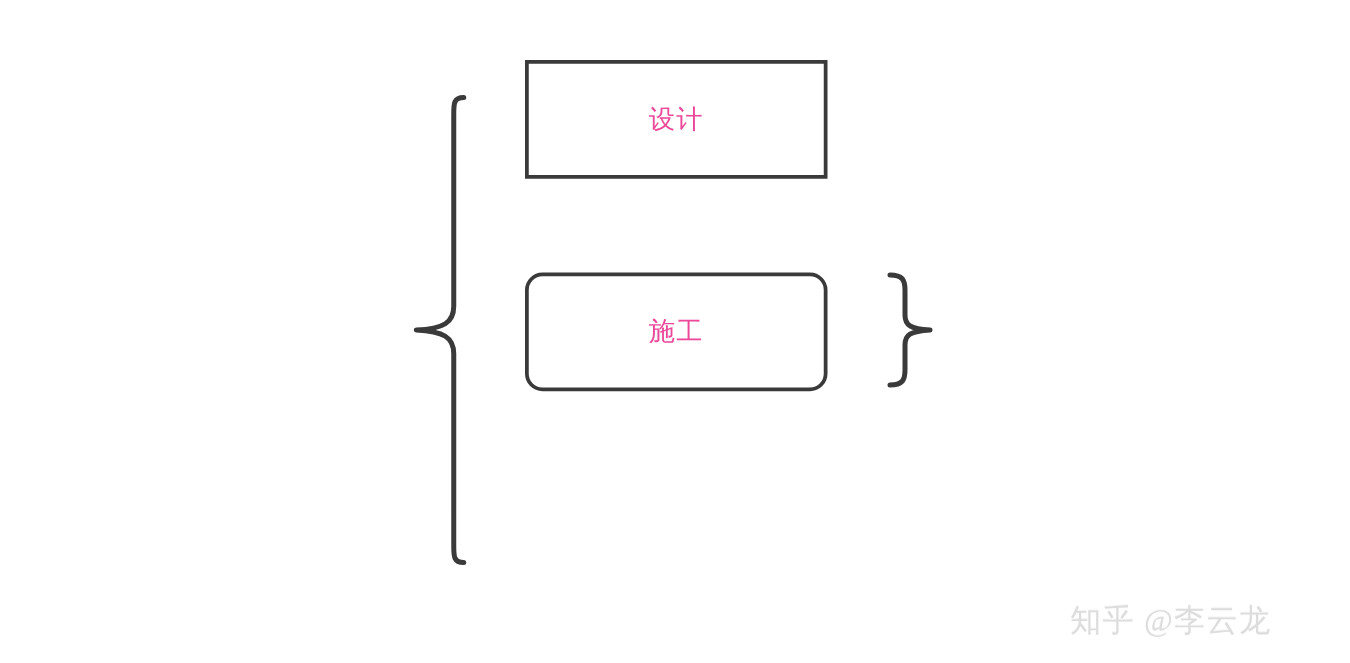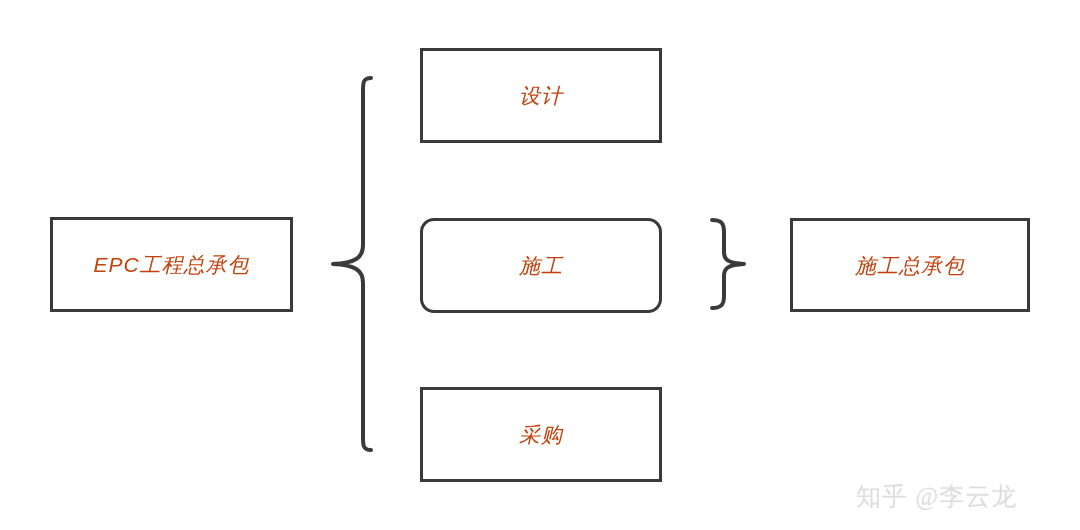--- a/index.html
+++ b/index.html
@@ -20,28 +20,27 @@
   .node-box {
     position: absolute;
     box-sizing: border-box;
     border: 3px solid #3a3a3a;
     background: #ffffff;
     display: flex;
     align-items: center;
     justify-content: center;
   }
   .node-label {
-    color: #c2410c;
+    color: #ec4899;
     font-size: 21px;
     font-weight: 400;
     letter-spacing: 1px;
     line-height: 1;
     white-space: nowrap;
     font-family: "Liberation Sans", "DejaVu Sans", sans-serif;
-    font-style: italic;
   }
   #box-epc    { left: 50px;  top: 217px; width: 243px; height: 95px; }
   #box-design { left: 420px; top: 48px;  width: 242px; height: 95px; }
   #box-build  { left: 420px; top: 218px; width: 242px; height: 95px; border-radius: 14px; }
   #box-procure{ left: 420px; top: 387px; width: 242px; height: 95px; }
   #box-gc     { left: 790px; top: 218px; width: 240px; height: 94px; }
 
   .brace-svg {
     position: absolute;
     overflow: visible;
@@ -72,55 +71,46 @@
     text-shadow: 0 1px 0 #ffffff, 0 -1px 0 #f4f4f4;
     font-family: Liberation Serif, serif;
     user-select: none;
   }
 </style>
 </head>
 <body>
 
 <div id="canvas">
 
-  <div class="node-box" id="box-epc">
-    <span class="node-label">EPC工程总承包</span>
-  </div>
 
   <svg class="brace-svg" id="brace-main" width="50" height="380" viewBox="0 0 50 380">
     <path class="brace-path" stroke-width="4" d="M 46 3
              C 38 3, 38 8, 38 16
              L 38 170
              C 38 183, 30 188, 8 189
              C 30 190, 38 195, 38 208
              L 38 362
              C 38 370, 38 375, 46 375"></path>
   </svg>
 
   <div class="node-box" id="box-design">
     <span class="node-label">设计</span>
   </div>
 
   <div class="node-box" id="box-build">
     <span class="node-label">施工</span>
   </div>
 
-  <div class="node-box" id="box-procure">
-    <span class="node-label">采购</span>
-  </div>
 
   <svg class="brace-svg" id="brace-small" width="60" height="115" viewBox="0 0 60 115">
     <path class="brace-path" stroke-width="4" d="M 12 15
              C 22 15, 24 19, 24 27
              L 24 47
              C 24 55, 28 58, 44 59
              C 28 60, 24 63, 24 71
              L 24 91
              C 24 99, 22 103, 12 103"></path>
   </svg>
 
-  <div class="node-box" id="box-gc">
-    <span class="node-label">施工总承包</span>
-  </div>
 
   <div id="watermark">知乎 @李云龙</div>
 
 </div>
 
 </body></html>

